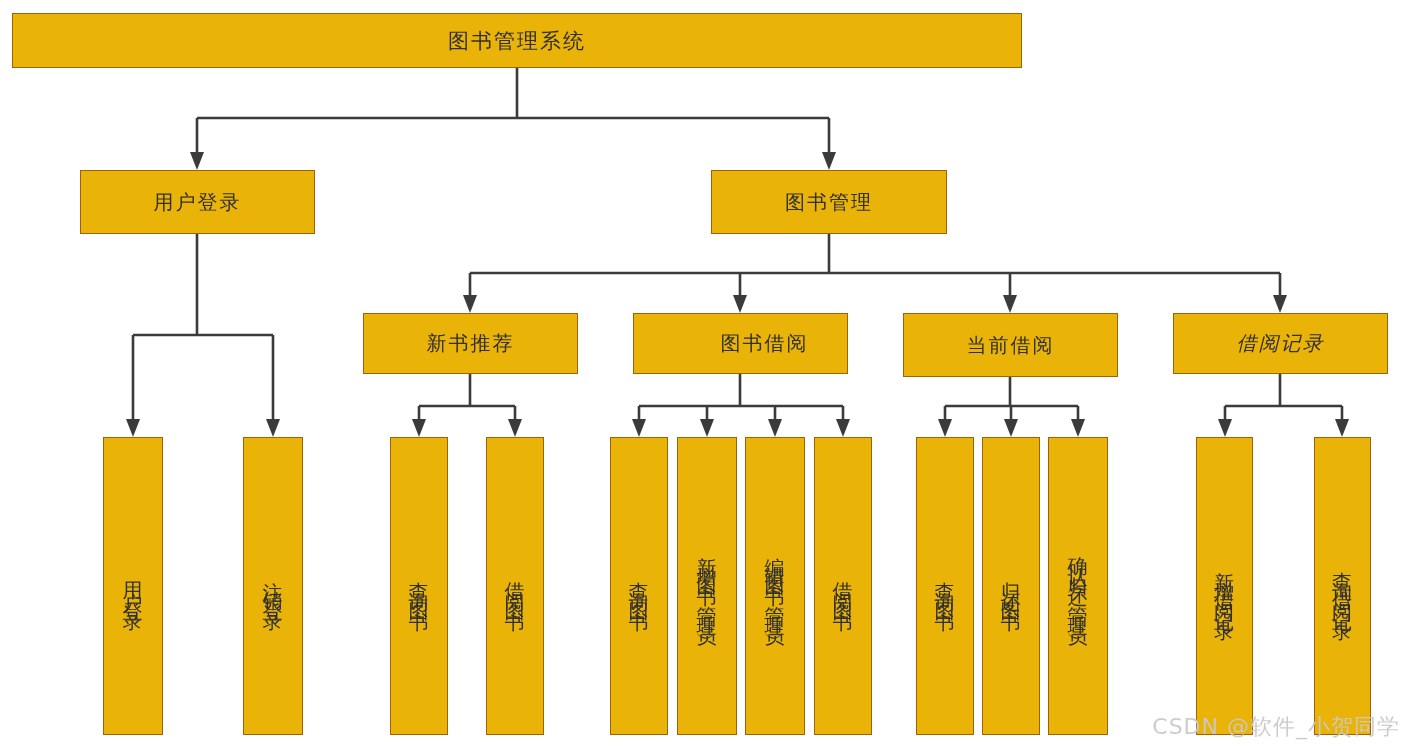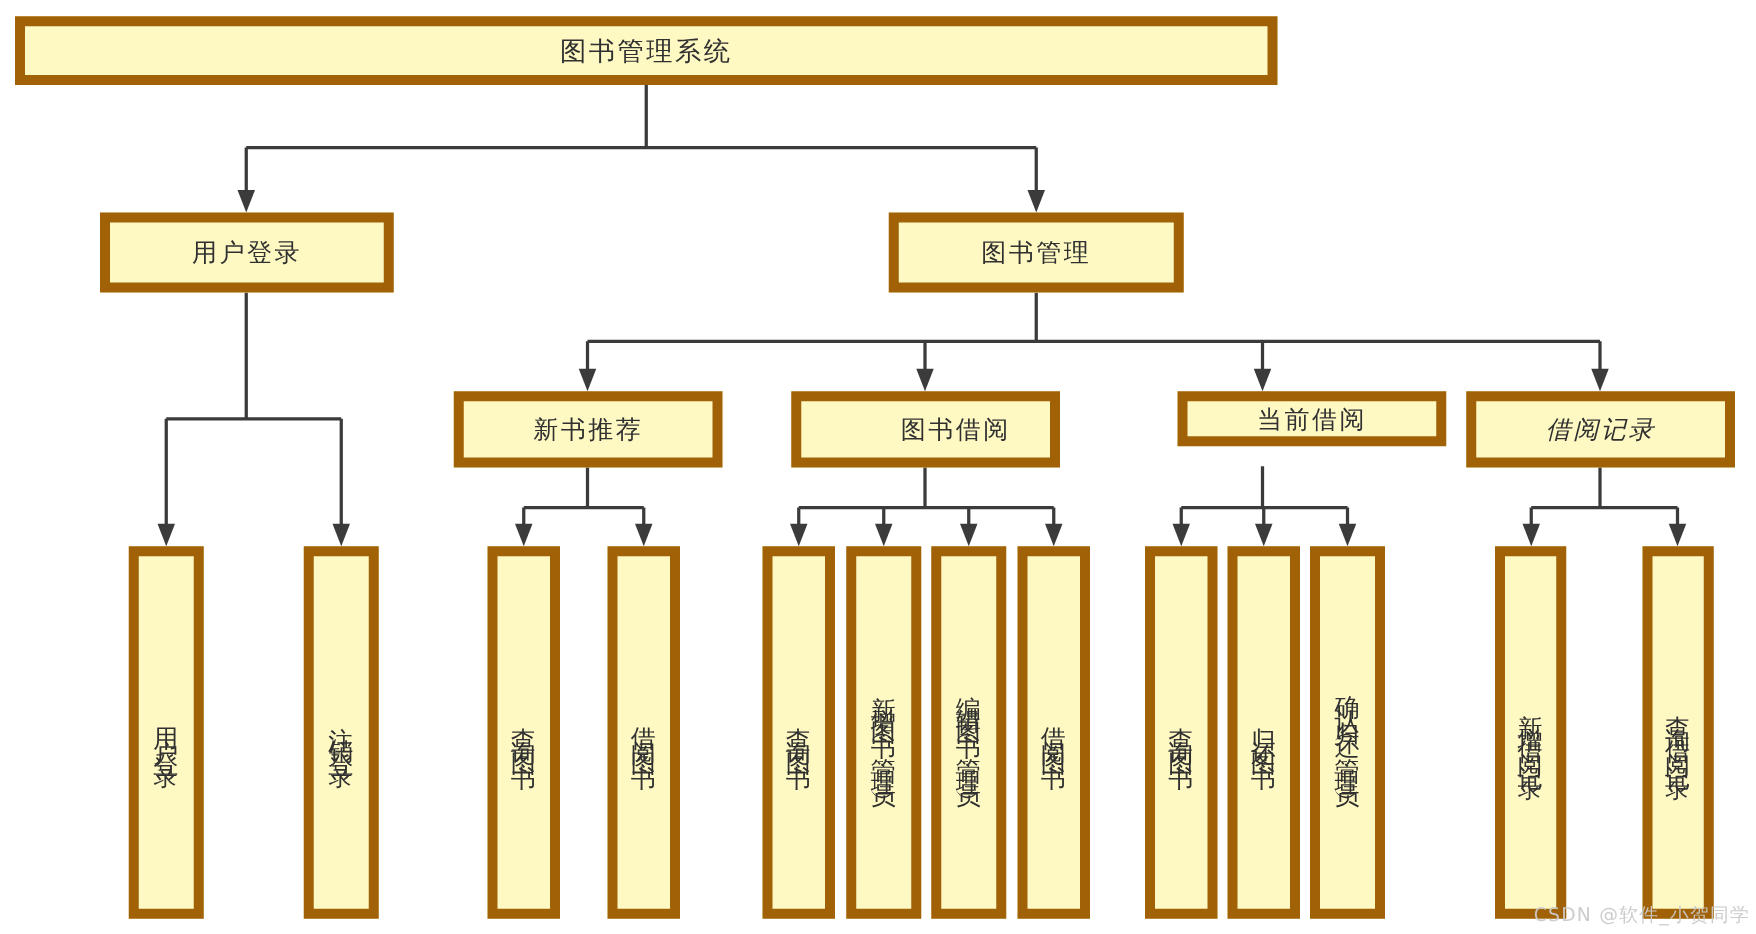--- a/index.html
+++ b/index.html
@@ -2,32 +2,32 @@
 <html><head>
 <meta charset="utf-8">
 <style>
   html,body{margin:0;padding:0;background:#ffffff;}
   .canvas{
     position:relative;width:1405px;height:747px;background:#ffffff;overflow:hidden;
     font-family:"DejaVu Sans","Liberation Sans",sans-serif;color:#303030;
   }
   .wires{position:absolute;left:0;top:0;z-index:1;}
   .box{
-    position:absolute;z-index:2;background:#fef9c3;border:8px solid #a16207;
+    position:absolute;z-index:2;background:#eab308;border:1px solid #a16207;
     display:flex;align-items:center;justify-content:center;box-sizing:border-box;
   }
   .box .lbl{font-size:20px;letter-spacing:2px;white-space:nowrap;}
   .box.root .lbl{font-size:21px;}
   .box.v .lbl{
     writing-mode:vertical-rl;text-orientation:mixed;
     font-size:20px;letter-spacing:10px;line-height:1;white-space:nowrap;
   }
   .watermark{
     position:absolute;right:5px;bottom:5px;z-index:3;
-    font-size:15px;letter-spacing:1px;color:rgba(201,201,201,0.95);white-space:nowrap;
+    font-size:22px;letter-spacing:1px;color:rgba(201,201,201,0.95);white-space:nowrap;
   }
 </style>
 </head>
 <body>
 
 <div class="canvas">
 
   <svg class="wires" width="1405" height="747" viewBox="0 0 1405 747">
     <g stroke="#3b3b3b" stroke-width="2.6" fill="none">
 
@@ -78,21 +78,21 @@
   <div class="box" style="left:363px;top:313px;width:215px;height:61px;">
     <span class="lbl">新书推荐</span>
   </div>
 
   <div class="box" style="left:711px;top:170px;width:236px;height:64px;">
     <span class="lbl">图书管理</span>
   </div>
   <div class="box" style="left:633px;top:313px;width:215px;height:61px;padding-left:48px;">
     <span class="lbl">图书借阅</span>
   </div>
-  <div class="box" style="left:942px;top:313px;width:215px;height:44px;">
+  <div class="box" style="left:903px;top:313px;width:215px;height:64px;">
     <span class="lbl">当前借阅</span>
   </div>
   <div class="box" style="left:1173px;top:313px;width:215px;height:61px;font-style:italic;">
     <span class="lbl">借阅记录</span>
   </div>
 
   <div class="box v" style="left:103px;top:437px;width:60px;height:298px;">
     <span class="lbl">用户登录</span>
   </div>
   <div class="box v" style="left:243px;top:437px;width:60px;height:298px;">

